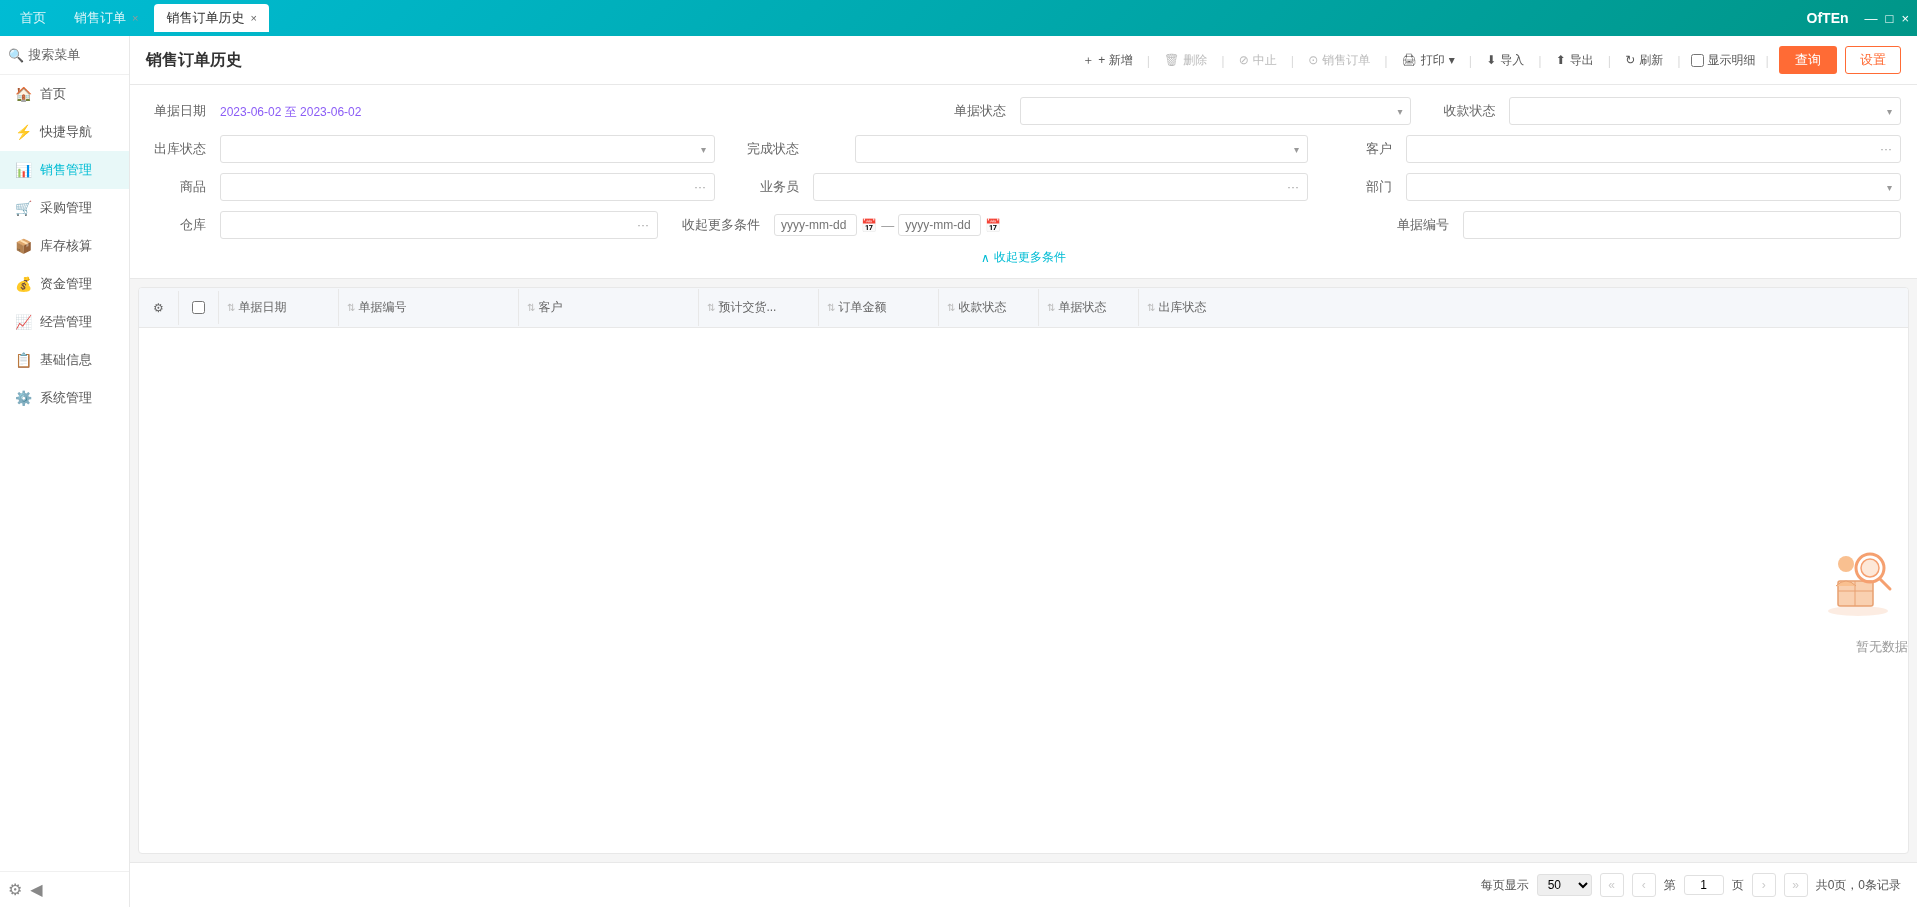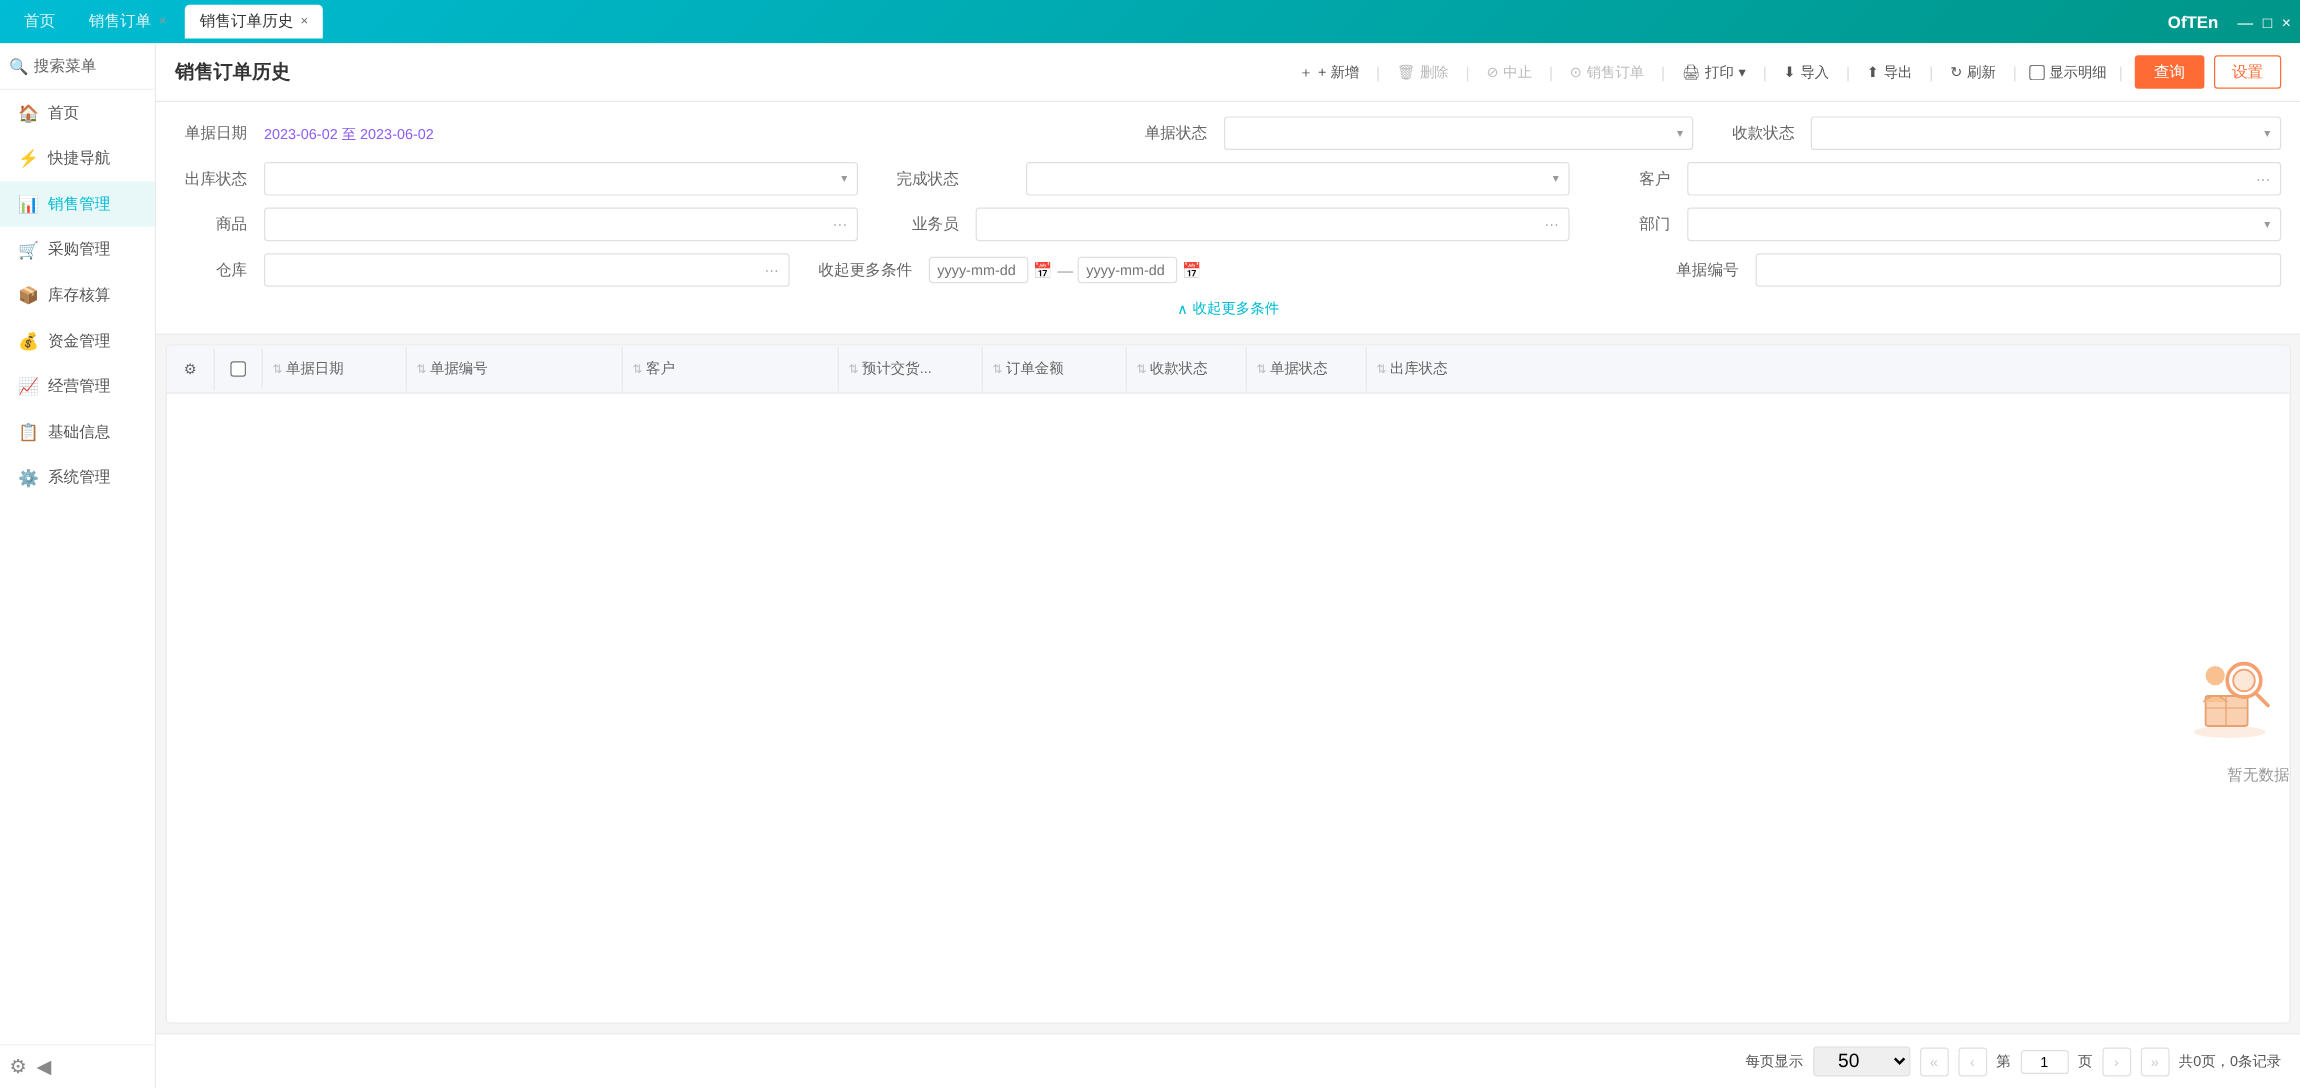--- a/index.html
+++ b/index.html
@@ -76,21 +76,21 @@
     .th-action { flex: 1; justify-content: flex-end; }
 
     
     .empty-state { flex: 1; display: flex; flex-direction: column; align-items: flex-end; justify-content: center; gap: 12px; }
     .empty-icon { width: 100px; height: 100px; position: relative; }
     .empty-icon svg { width: 100px; height: 100px; }
     .empty-text { color: #999; font-size: 13px; }
 
     
     .pagination { padding: 10px 16px; border-top: 1px solid #e8e8e8; display: flex; align-items: center; justify-content: flex-end; gap: 8px; background: #fff; flex-shrink: 0; font-size: 12px; color: #555; }
-    .page-size-select { border: 1px solid #e0e0e0; border-radius: 3px; padding: 2px 16px; font-size: 16px; }
+    .page-size-select { border: 1px solid #e0e0e0; border-radius: 3px; padding: 2px 6px; font-size: 12px; }
     .page-btn { width: 24px; height: 24px; border: 1px solid #e0e0e0; border-radius: 3px; display: flex; align-items: center; justify-content: center; cursor: pointer; background: #fff; color: #555; }
     .page-btn.disabled { color: #ccc; cursor: default; }
     .page-input { width: 40px; border: 1px solid #e0e0e0; border-radius: 3px; padding: 2px 4px; text-align: center; font-size: 12px; }
 
     .filter-divider { width: 24px; }
   </style>
 </head>
 <body>
 
 <div class="top-bar">

